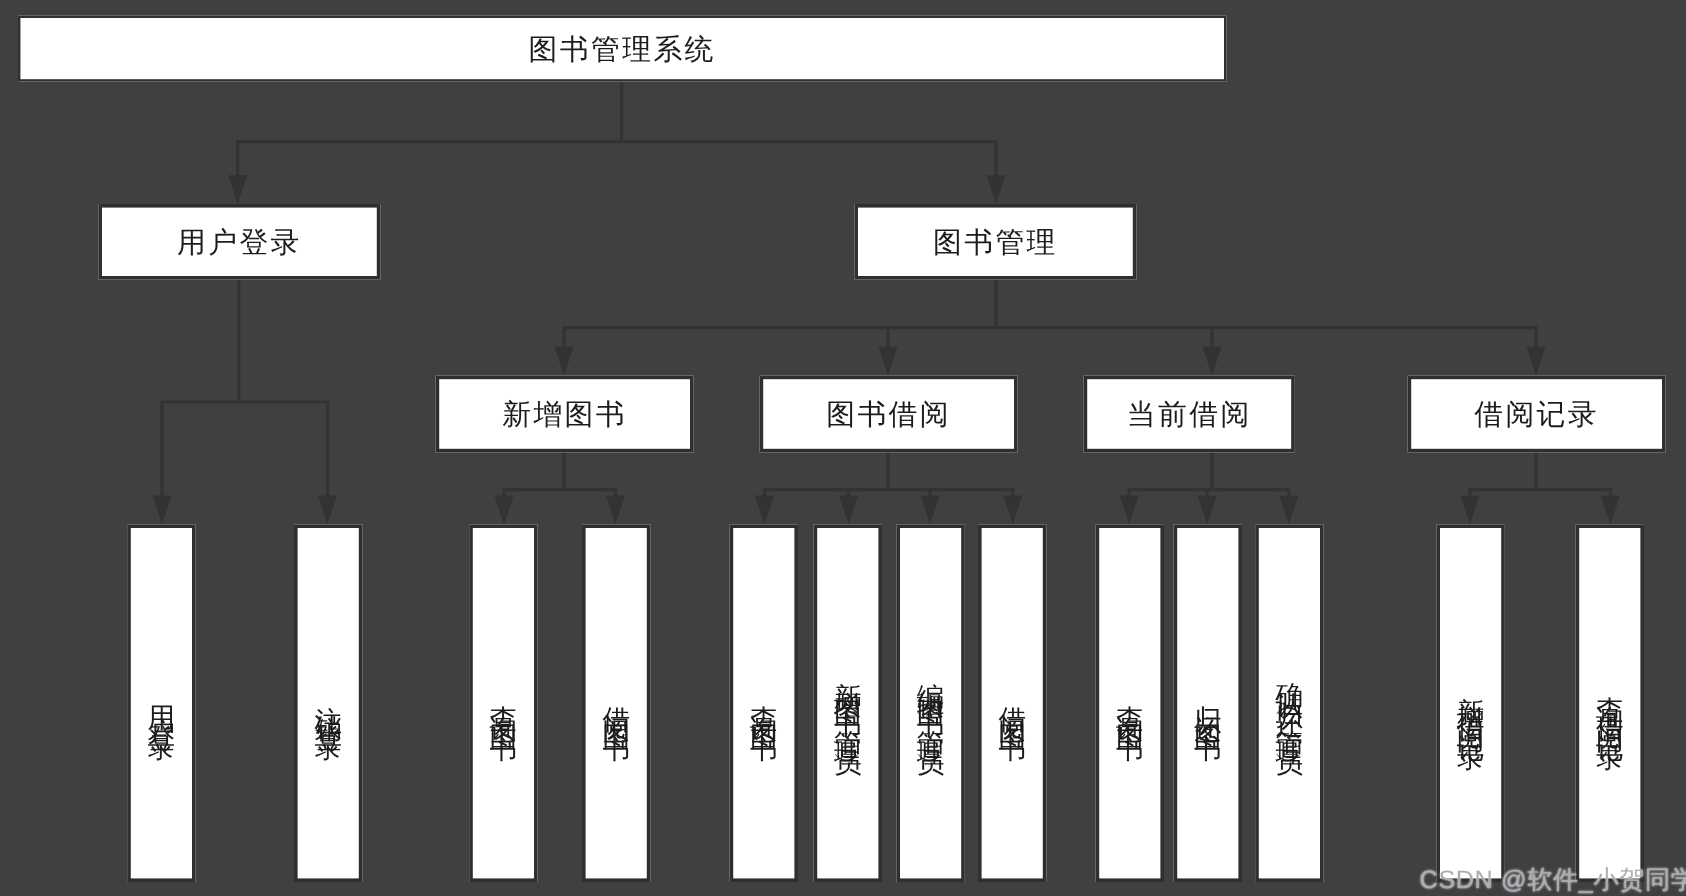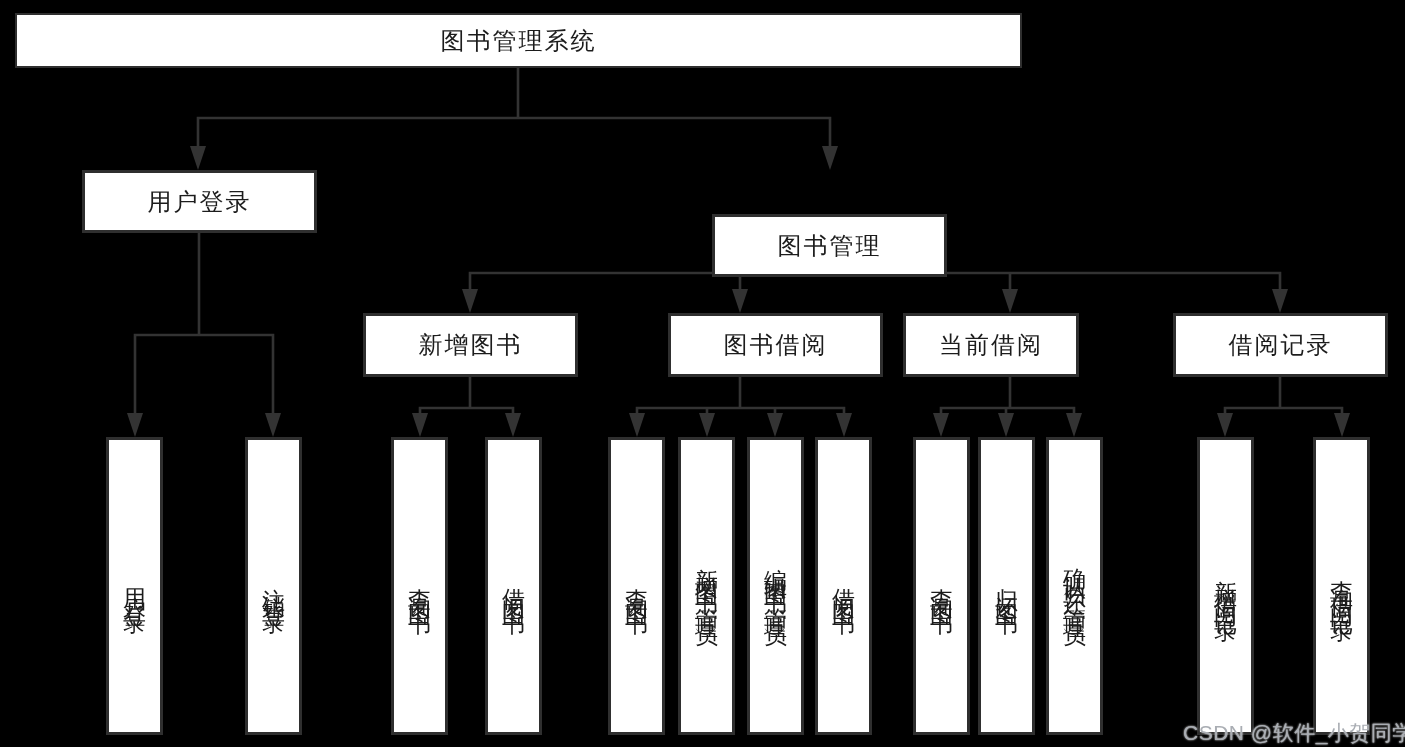--- a/index.html
+++ b/index.html
@@ -5,21 +5,21 @@
   html, body {
     margin: 0;
     padding: 0;
     background: #ffffff;
     font-family: "Liberation Sans", sans-serif;
   }
   #stage {
     position: relative;
     width: 1405px;
     height: 747px;
-    background: #000000;
+    background: #404040;
     overflow: hidden;
   }
   #wires {
     position: absolute;
     left: 0; top: 0;
     width: 1405px;
     height: 747px;
   }
   .node {
     position: absolute;
@@ -95,28 +95,28 @@
     </g>
   </svg>
 
   <div class="node root" style="left:15px; top:13px; width:1007px; height:55px;">
     <span class="hlabel">图书管理系统</span>
   </div>
 
   <div class="node" style="left:82px; top:170px; width:235px; height:63px;">
     <span class="hlabel">用户登录</span>
   </div>
-  <div class="node" style="left:712px; top:170px; width:235px; height:63px;margin-top:44px;">
+  <div class="node" style="left:712px; top:170px; width:235px; height:63px;">
     <span class="hlabel">图书管理</span>
   </div>
 
   <div class="node" style="left:363px; top:313px; width:215px; height:64px;">
     <span class="hlabel">新增图书</span>
   </div>
-  <div class="node" style="left:633px; top:313px; width:215px; height:64px;margin-left:35px;">
+  <div class="node" style="left:633px; top:313px; width:215px; height:64px;">
     <span class="hlabel">图书借阅</span>
   </div>
   <div class="node" style="left:903px; top:313px; width:176px; height:64px;">
     <span class="hlabel">当前借阅</span>
   </div>
   <div class="node" style="left:1173px; top:313px; width:215px; height:64px;">
     <span class="hlabel">借阅记录</span>
   </div>
 
   <div class="node leaf" style="left:106px;">

